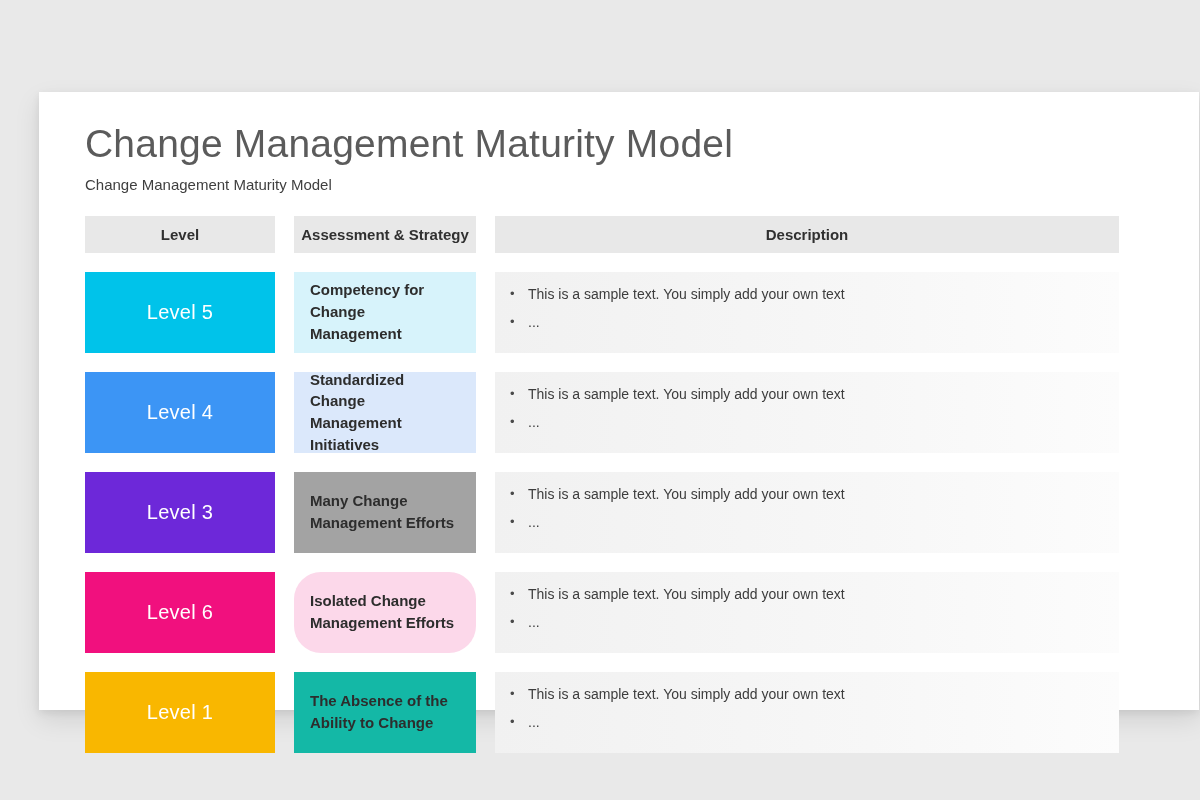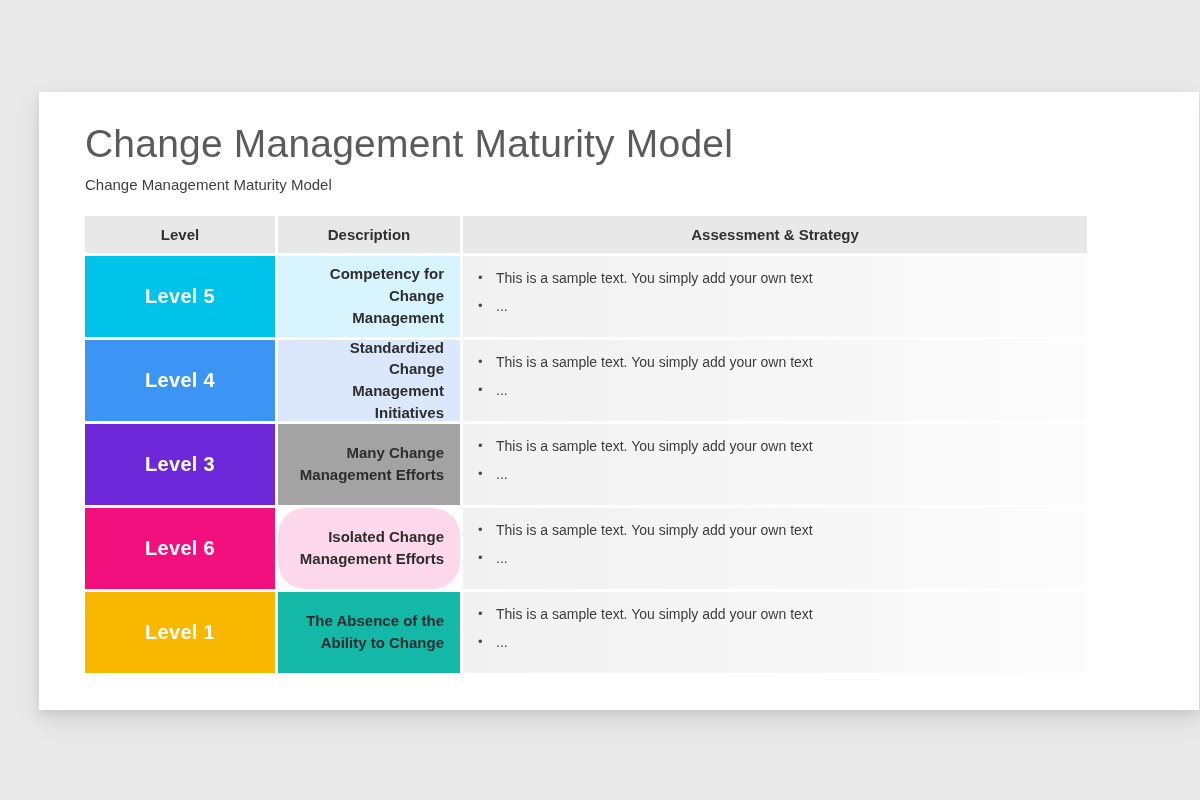--- a/index.html
+++ b/index.html
@@ -32,49 +32,49 @@
     font-size: 15px;
     font-weight: 400;
     color: #3f3f3f;
   }
 
   .maturity-table {
     margin-top: 23px;
     display: grid;
     grid-template-columns: 190px 182px 624px;
     grid-template-rows: 37px repeat(5, 81px);
-    gap: 3px;
+    gap: 19px;
     width: 1002px;
   }
 
   .th {
     background: #e8e8e8;
     display: flex;
     align-items: center;
     justify-content: center;
     font-size: 15px;
     font-weight: bold;
     color: #303030;
   }
 
   .level-cell {
     display: flex;
     align-items: center;
     justify-content: center;
     color: #ffffff;
     font-size: 20px;
-    font-weight: bold;
+    font-weight: normal;
     letter-spacing: 0.3px;
   }
 
   .desc-cell {
     display: flex;
     align-items: center;
     justify-content: center;
-    text-align: right;
+    text-align: left;
     font-size: 15px;
     font-weight: bold;
     color: #2d2d2d;
     line-height: 1.45;
     padding: 0 16px;
   }
 
   .assess-cell {
     background: linear-gradient(90deg, #f1f1f1 0%, #f7f7f7 60%, #fcfcfc 100%);
     padding: 12px 16px 0 15px;
@@ -99,22 +99,22 @@
 
 <div class="stage">
   <div class="card">
 
     <div class="slide-title">Change Management Maturity Model</div>
     <div class="slide-subtitle">Change Management Maturity Model</div>
 
     <div class="maturity-table">
 
       <div class="th" style="background: rgb(232, 232, 232);">Level</div>
+      <div class="th" style="background: rgb(232, 232, 232);">Assessment &amp; Strategy</div>
       <div class="th" style="background: rgb(232, 232, 232);">Description</div>
-      <div class="th" style="background: rgb(232, 232, 232);">Assessment &amp; Strategy</div>
 
       <div class="level-cell" style="background: rgb(0, 195, 234);">Level 5</div>
       <div class="desc-cell" style="background: rgb(215, 243, 251);">Competency for Change Management</div>
       <div class="assess-cell">
         <div class="bullet-item">
             <span class="bullet-dot">•</span>
             <span>This is a sample text. You simply add your own text</span>
           </div>
         <div class="bullet-item">
             <span class="bullet-dot">•</span>

